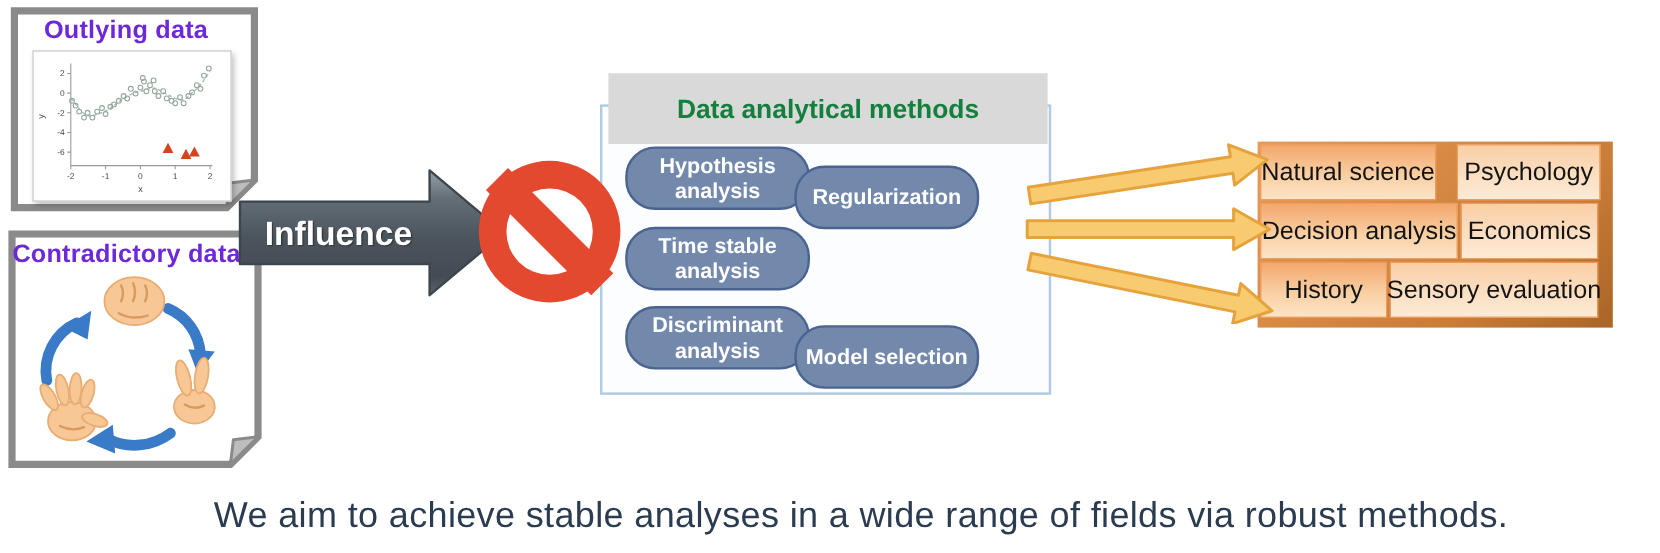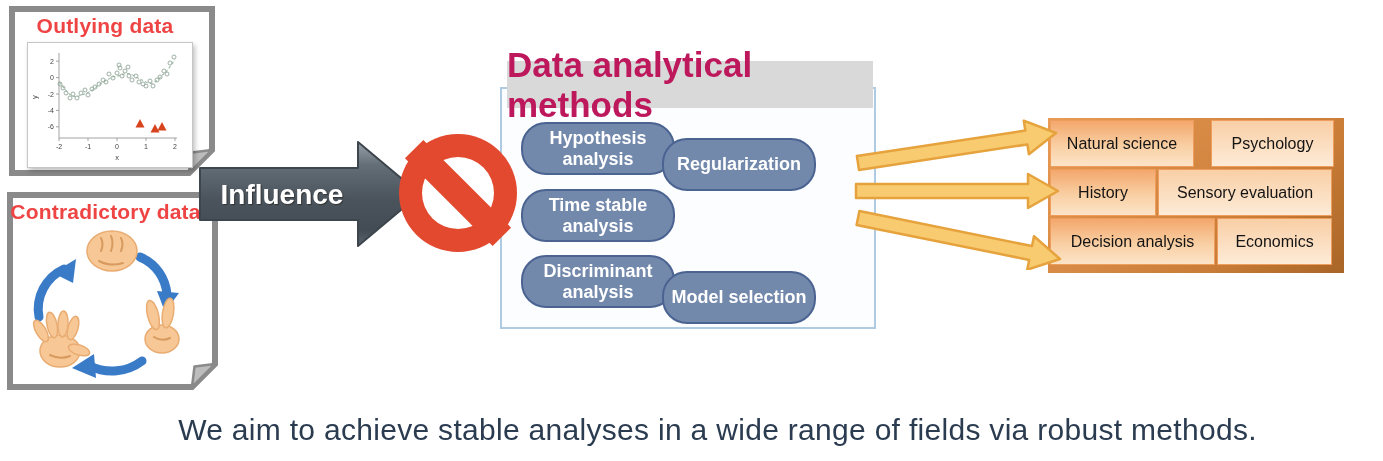--- a/index.html
+++ b/index.html
@@ -6,36 +6,36 @@
   #stage{
     position:relative;width:1383px;height:461px;background:#ffffff;
     font-family:"Liberation Sans",sans-serif;overflow:hidden;
   }
   .abs{position:absolute;}
 
   
   .doc-svg{position:absolute;left:0;top:0;width:100%;height:100%;}
   .doc-title{
     position:absolute;left:0;right:14px;top:9px;text-align:center;
-    font-weight:bold;font-size:21px;color:#ef4444;letter-spacing:0.2px;
+    font-weight:bold;font-size:21px;color:#6d28d9;letter-spacing:0.2px;
   }
   .plot-frame{
     position:absolute;background:#fff;border:1px solid #c6c6c6;
     box-shadow:2px 3px 5px rgba(0,0,0,0.25);
   }
 
   
   .methods-panel{
     left:500px;top:87px;width:372px;height:238px;
     background:#fbfdff;border:2px solid #aecbe2;z-index:1;
   }
   .methods-header{
-    left:507px;top:61px;width:366px;height:47px;background:#d9d9d9;
+    left:507px;top:61px;width:366px;height:59px;background:#d9d9d9;
     display:flex;align-items:center;justify-content:center;
-    font-weight:bold;font-size:35px;color:#be185d;z-index:2;
+    font-weight:bold;font-size:22px;color:#15803d;z-index:2;
   }
   .pill{
     position:absolute;width:154px;height:53px;border-radius:25px;
     background:#7389ac;border:2px solid #4a6391;
     display:flex;align-items:center;justify-content:center;text-align:center;
     color:#fff;font-weight:bold;font-size:18px;line-height:1.12;z-index:2;
     padding:0 6px;box-sizing:border-box;
   }
   .pc1{left:521px;} .pc2{left:662px;margin-top:16px;}
   .pr1{top:122px;} .pr2{top:189px;} .pr3{top:255px;}
@@ -43,21 +43,21 @@
   
   .fields-block{
     left:1048px;top:118px;width:296px;height:155px;z-index:2;
     background:linear-gradient(135deg,#e99a55 0%,#c87c36 70%,#a96527 100%);
     padding:2px 0 0 2px;box-sizing:border-box;
   }
   .fields-inner{width:284px;}
   .frow{display:flex;gap:2px;margin-bottom:2px;}
   .tile{
     height:47px;display:flex;align-items:center;justify-content:center;
-    font-size:16px;color:#141414;border:1px solid #ee9d5d;box-sizing:border-box;
+    font-size:21px;color:#141414;border:1px solid #ee9d5d;box-sizing:border-box;
     white-space:nowrap;
   }
   .tile-dark{background:linear-gradient(180deg,#f3a76c 0%,#f9cfa3 55%,#fce4c8 100%);}
   .tile-light{background:linear-gradient(180deg,#f9cfa6 0%,#fdebd7 100%);}
 
   
   .caption{
     left:0;right:0;top:413px;text-align:center;padding-left:52px;
     font-size:30px;color:#2b3c51;letter-spacing:0.3px;
   }
@@ -249,25 +249,25 @@
     </g>
   </svg>
 
   <div class="abs fields-block">
     <div class="fields-inner">
       <div class="frow">
         <div class="tile tile-dark" style="width:151px;">Natural science</div>
         <div class="tile tile-light" style="width:129px;margin-left:15px;">Psychology</div>
       </div>
       <div class="frow">
+        <div class="tile tile-dark" style="width:165px;">Decision analysis</div>
+        <div class="tile tile-light" style="width:115px;">Economics</div>
+      </div>
+      <div class="frow">
         <div class="tile tile-dark" style="width:106px;">History</div>
         <div class="tile tile-light" style="width:174px;">Sensory evaluation</div>
       </div>
-      <div class="frow">
-        <div class="tile tile-dark" style="width:165px;">Decision analysis</div>
-        <div class="tile tile-light" style="width:115px;">Economics</div>
-      </div>
     </div>
   </div>
 
   <div class="abs caption">We aim to achieve stable analyses in a wide range of fields via robust methods.</div>
 
 </div>
 
 </body></html>

